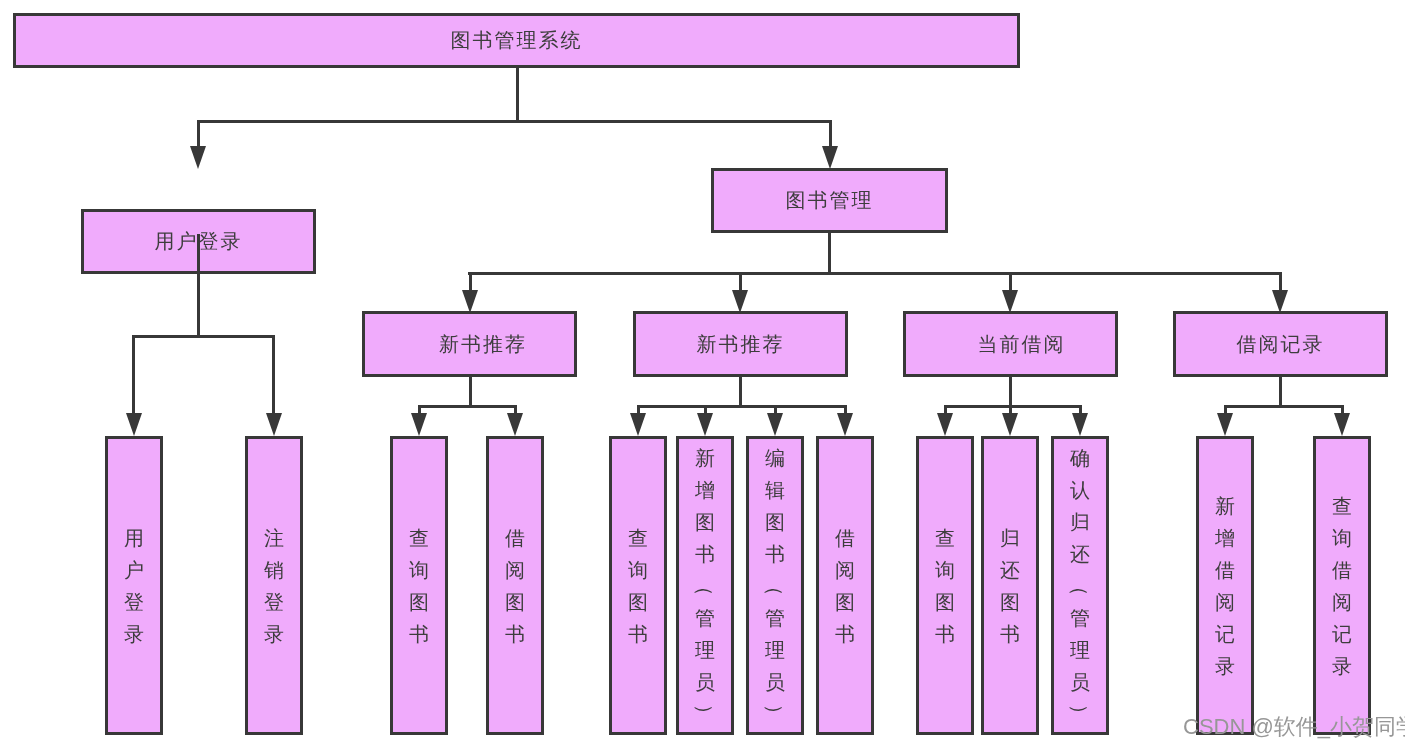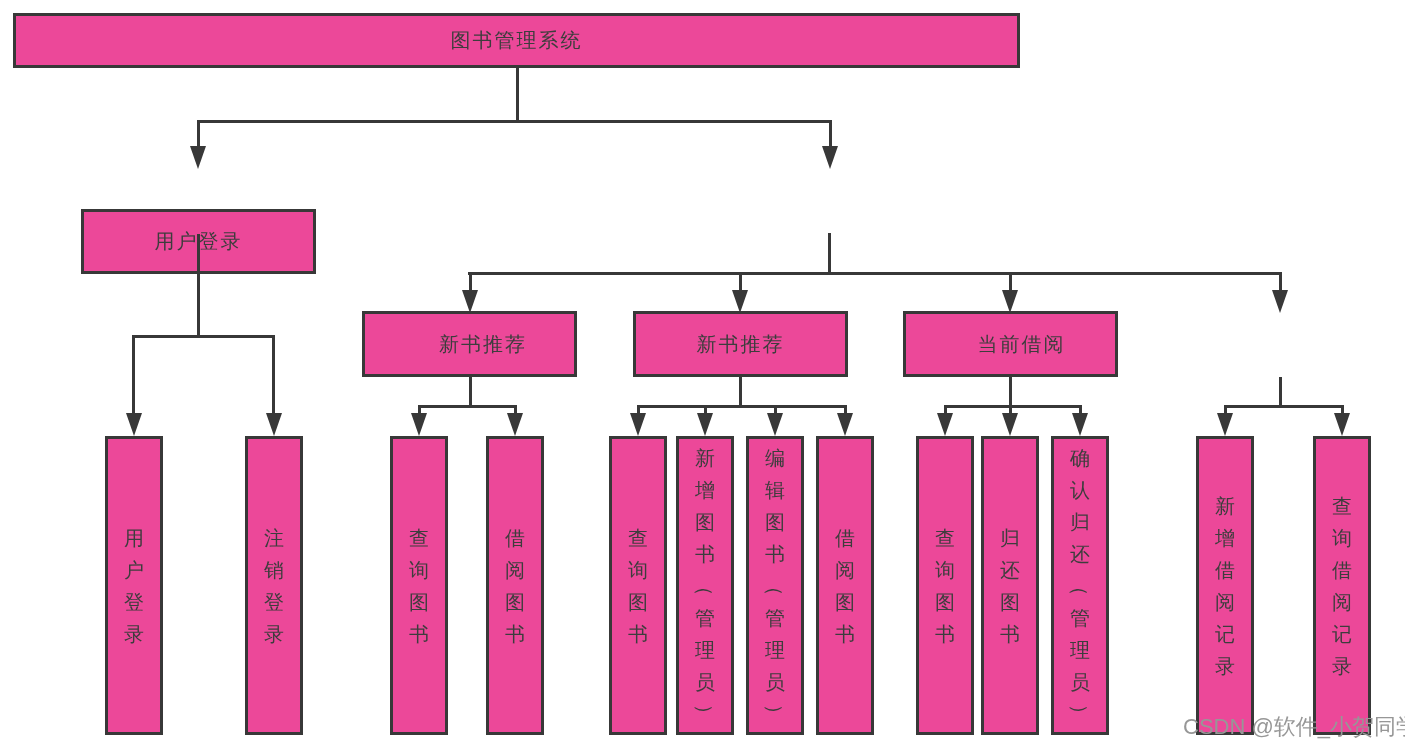--- a/index.html
+++ b/index.html
@@ -1,21 +1,21 @@
 <!DOCTYPE html>
 <html><head>
 <meta charset="utf-8">
 <style>
   html,body{margin:0;padding:0;background:#ffffff;}
   #canvas{
     position:relative;width:1405px;height:747px;background:#ffffff;
     font-family:"Liberation Sans",sans-serif;overflow:hidden;
   }
   .box{
-    position:absolute;box-sizing:border-box;border:3px solid #383838;background:#ec4899;
+    position:absolute;box-sizing:border-box;border:3px solid #383838;background:#f0abfc;
     display:flex;align-items:center;justify-content:center;
     color:#3d3d3d;font-size:20px;letter-spacing:2px;
   }
   .hnode{top:311px;width:215px;height:66px;}
   .leaf{top:436px;width:58px;height:299px;}
   .vtext{display:flex;flex-direction:column;align-items:center;justify-content:center;width:100%;letter-spacing:0;}
   .vch{display:block;width:100%;height:32px;line-height:32px;text-align:center;font-size:20px;}
   .rot{transform:rotate(90deg);}
   .hline,.vline{position:absolute;background:#383838;}
   .hline{height:3px;}
@@ -36,33 +36,39 @@
 <div id="canvas">
 
   <div class="box" style="left:13px;top:13px;width:1007px;height:55px;">
     <span>图书管理系统</span>
   </div>
 
   <div class="box" style="left:81px;top:169px;width:235px;height:65px;margin-top:40px;">
     <span>用户登录</span>
   </div>
 
+  <div class="box" style="left:711px;top:168px;width:237px;height:65px;">
+    <span>图书管理</span>
+  </div>
 
   <div class="box hnode" style="left:362px;padding-left:27px;">
     <span>新书推荐</span>
   </div>
 
   <div class="box hnode" style="left:633px;">
     <span>新书推荐</span>
   </div>
 
   <div class="box hnode" style="left:903px;padding-left:22px;">
     <span>当前借阅</span>
   </div>
 
+  <div class="box hnode" style="left:1173px;">
+    <span>借阅记录</span>
+  </div>
 
   <div class="box leaf" style="left:105px;">
     <span class="vtext">
         <span class="vch">用</span>
         <span class="vch">户</span>
         <span class="vch">登</span>
         <span class="vch">录</span>
       </span>
   </div>
   <div class="box leaf" style="left:245px;">

